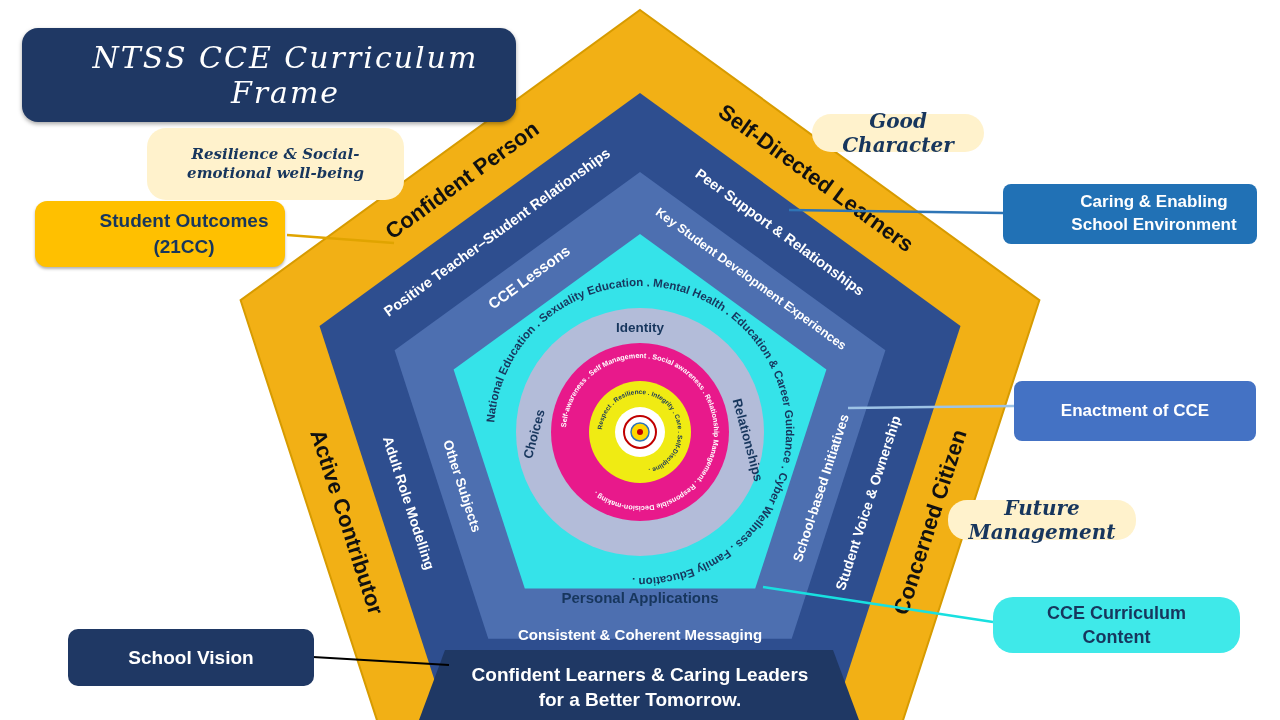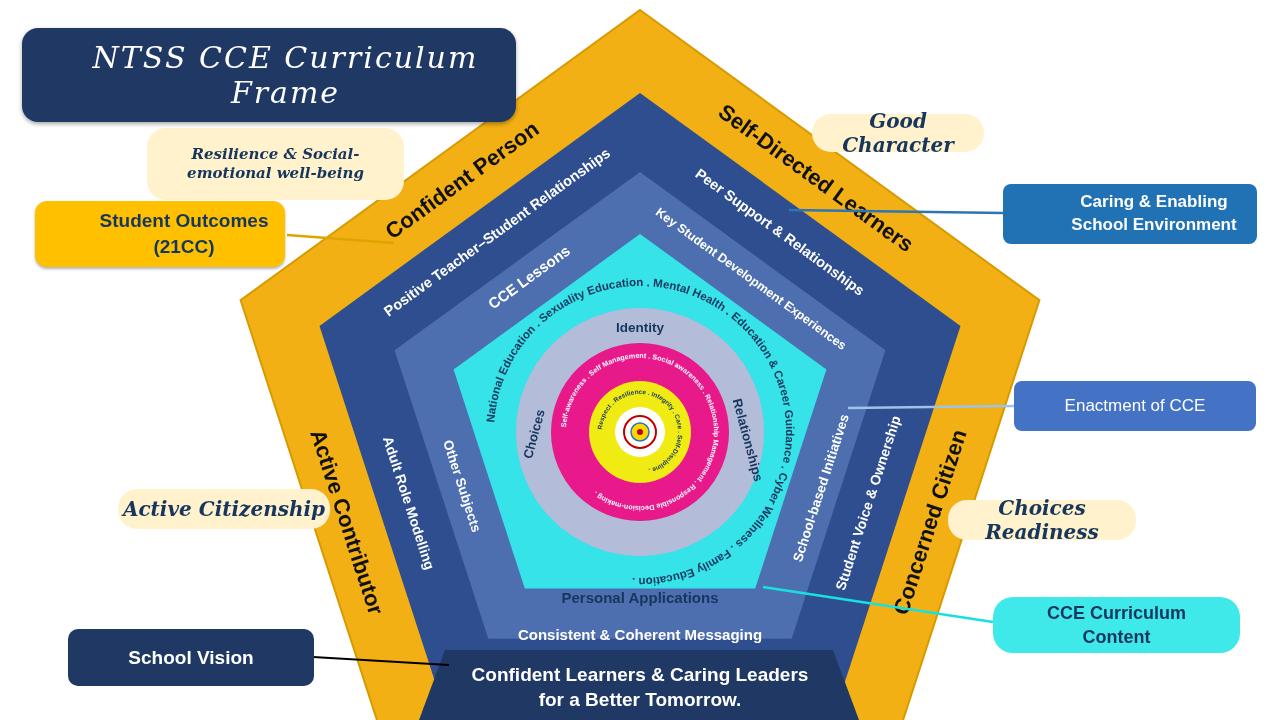--- a/index.html
+++ b/index.html
@@ -14,22 +14,22 @@
         color:#fff;font-family:"DejaVu Serif",serif;font-style:italic;font-size:30px;
         letter-spacing:2px;box-shadow:0 2px 4px rgba(0,0,0,.35);padding-left:33px;}
   .note-resilience{left:147px;top:128px;width:257px;height:72px;font-size:15px;line-height:1.3;}
   .note-good{left:812px;top:114px;width:172px;height:38px;}
   .note-active{left:118px;top:489px;width:212px;height:40px;}
   .note-future{left:948px;top:500px;width:188px;height:40px;}
   .b-student{left:35px;top:201px;width:250px;height:66px;background:#FFC000;border-radius:12px;
         color:#17365D;font-weight:bold;font-size:19px;line-height:1.35;box-shadow:0 2px 3px rgba(0,0,0,.3);padding-left:48px;}
   .b-caring{left:1003px;top:184px;width:254px;height:60px;background:#2171B5;border-radius:8px;
         color:#fff;font-weight:bold;font-size:17px;line-height:1.35;padding-left:48px;}
-  .b-enact{left:1014px;top:381px;width:242px;height:50px;background:#4472C4;border-radius:8px;
-        color:#fff;font-weight:normal;font-size:17px;}
+  .b-enact{left:1014px;top:381px;width:242px;height:60px;background:#4472C4;border-radius:8px;
+        color:#fff;font-weight:bold;font-size:17px;}
   .b-content{left:993px;top:597px;width:247px;height:56px;background:#3FE9E9;border-radius:20px;
         color:#17365D;font-weight:bold;font-size:18px;line-height:1.35;}
   .b-vision{left:68px;top:629px;width:246px;height:57px;background:#1F3864;border-radius:10px;
         color:#fff;font-weight:bold;font-size:19px;}
   text{font-family:"Liberation Sans",sans-serif;}
 </style>
 </head>
 <body>
 
 <div id="canvas">
@@ -96,22 +96,21 @@
     <line x1="1014" y1="406" x2="848" y2="408" stroke="#9DC3E6" stroke-width="2.5"></line>
     <line x1="993" y1="622" x2="763" y2="587" stroke="#18E0E0" stroke-width="2.5"></line>
     <line x1="313" y1="657" x2="449" y2="665" stroke="#000" stroke-width="2"></line>
   </svg>
 
   <div class="box title-box">NTSS CCE Curriculum Frame</div>
 
   <div class="box note note-resilience">Resilience &amp; Social-
 emotional well-being</div>
   <div class="box note note-good">Good Character</div>
-  <div class="box note note-active">Active Citizenship</div>
-  <div class="box note note-future">Choices Readiness</div>
+  <div class="box note note-future">Future Management</div>
 
   <div class="box b-student">Student Outcomes
 (21CC)</div>
   <div class="box b-caring">Caring &amp; Enabling
 School Environment</div>
   <div class="box b-enact">Enactment of CCE</div>
   <div class="box b-content">CCE Curriculum
 Content</div>
   <div class="box b-vision">School Vision</div>
 </div>

